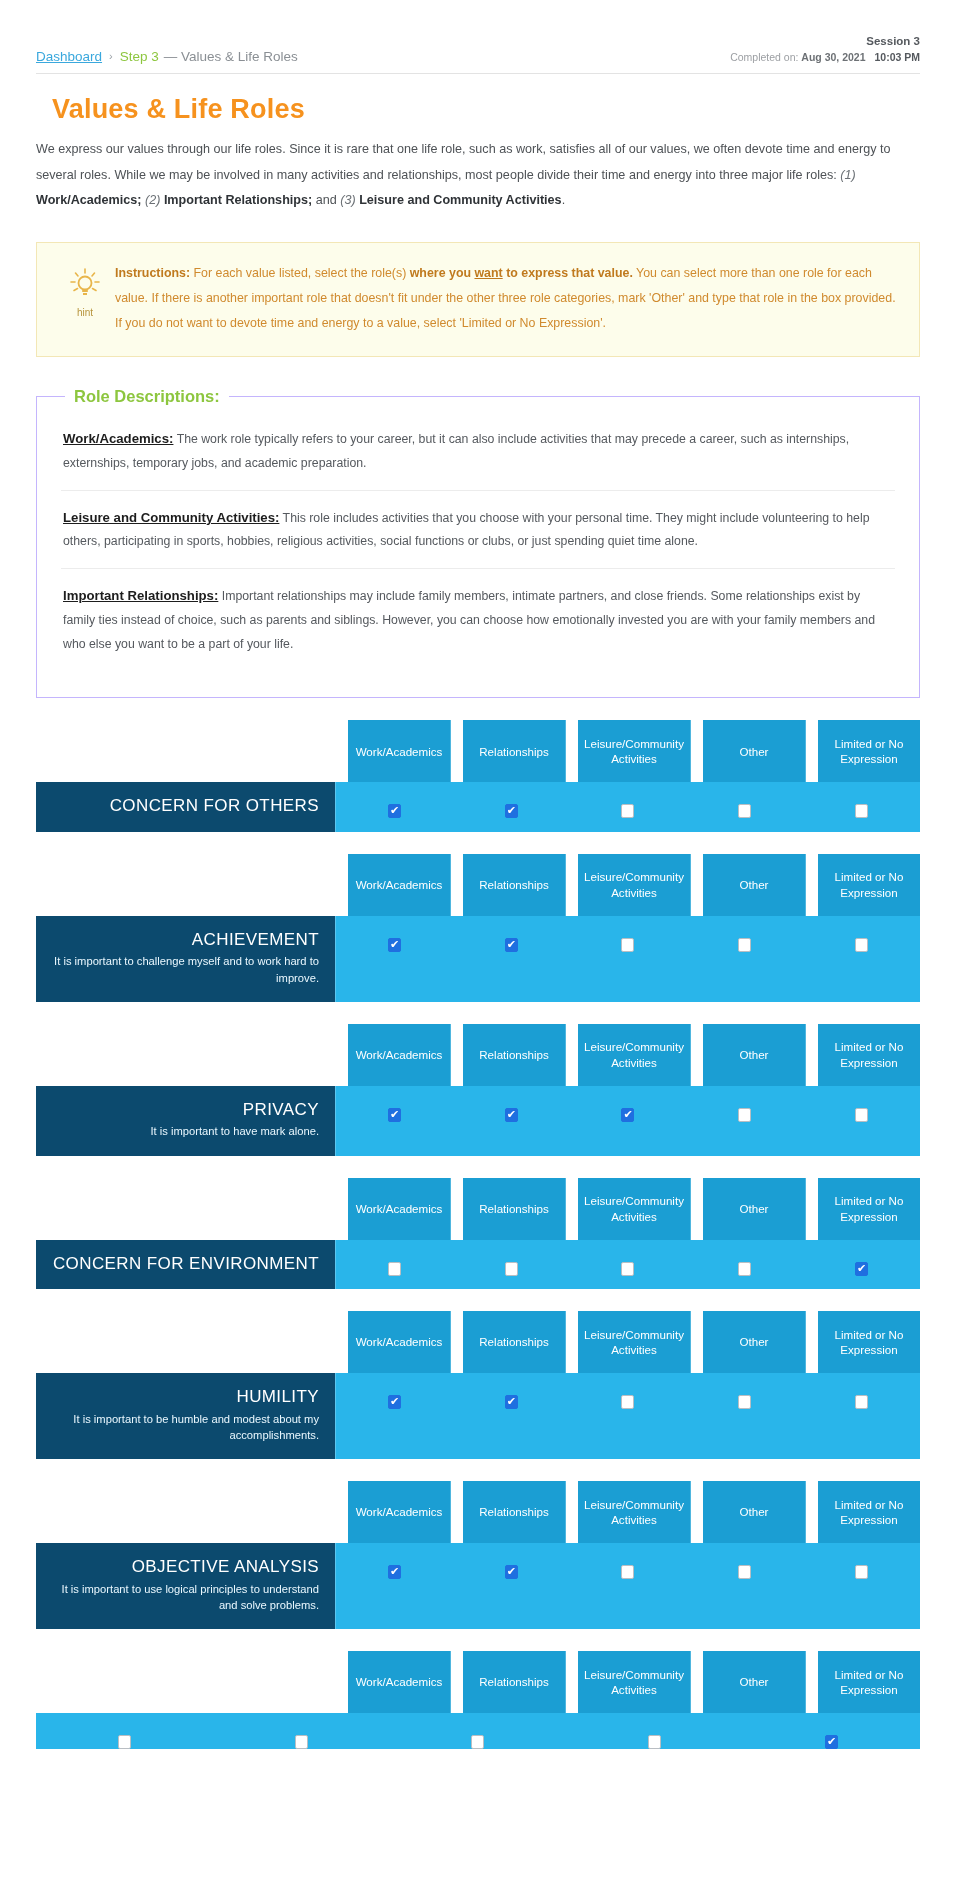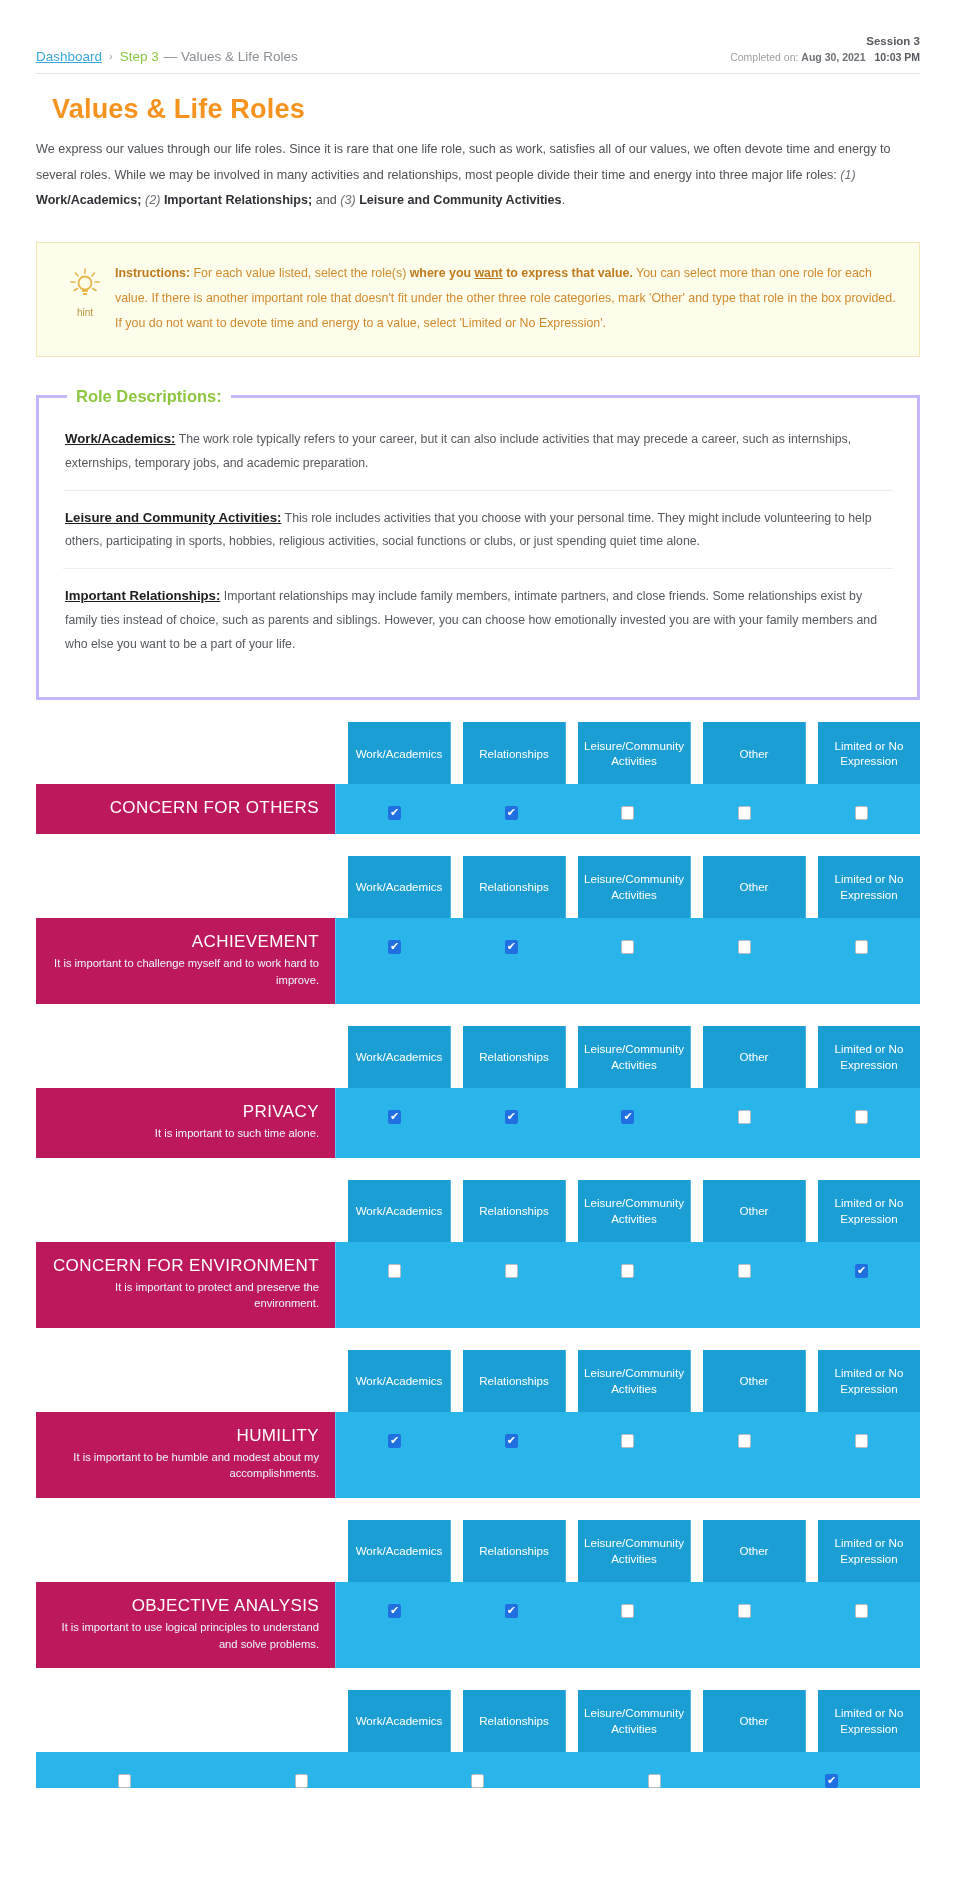--- a/index.html
+++ b/index.html
@@ -50,21 +50,21 @@
   .hint-icon .lbl { font-size: 10px; color: #b7943c; margin-top: 2px; display:block; }
   .hint-text {
     font-size: 12.4px; line-height: 2.0; color: #d08a2e; flex: 1;
   }
   .hint-text b { color: #c07a1e; font-weight: bold; }
   .hint-text u { text-decoration: underline; }
 
   
   fieldset.roles {
     margin-top: 30px;
-    border: 3px solid #c4b5fd;
+    border: 1px solid #c4b5fd;
     padding: 6px 24px 26px;
   }
   fieldset.roles legend {
     color: #8dc63f; font-size: 16.5px; font-weight: bold;
     padding: 0 9px; margin-left: 4px;
   }
   .role-item { font-size: 12.3px; line-height: 1.95; color: #55595e; padding: 14px 2px 14px; }
   .role-item + .role-item { border-top: 1px solid #ececec; }
   .role-item .rname { color: #1d1d1d; font-weight: bold; text-decoration: underline; font-size: 13.2px; margin-top: 8px; }
 
@@ -82,21 +82,21 @@
     min-height: 62px;
     display: flex; align-items: center; justify-content: center;
     border-right: 1px solid #4fb6df;
     line-height: 1.35;
   }
   .vt-head .hcell:last-child { border-right: none; }
 
   .vt-body { display: flex; }
   .vt-label {
     width: 300px; flex: 0 0 300px;
-    background: #be185d;
+    background: #0c4a6e;
     color: #ffffff;
     text-align: right;
     padding: 14px 16px 16px;
     border-right: 1px solid #5cc6ef;
   }
   .vt-label .vname {
     font-size: 17px; letter-spacing: .4px; line-height: 1.15;
     display: block; font-weight: normal;
   }
   .vt-label .vdesc {
@@ -254,21 +254,21 @@
           <div class="spacer"></div>
           <div class="hcell">Work/Academics</div>
           <div class="hcell">Relationships</div>
           <div class="hcell">Leisure/Community Activities</div>
           <div class="hcell">Other</div>
           <div class="hcell">Limited or No Expression</div>
         </div>
         <div class="vt-body">
           <div class="vt-label">
             <span class="vname">PRIVACY</span>
-            <span class="vdesc">It is important to such time alone.</span>
+            <span class="vdesc">It is important to have mark alone.</span>
           </div>
           <div class="vt-cells">
             <div class="vt-cell">
               <span class="cbx on"></span>
             </div>
             <div class="vt-cell">
               <span class="cbx on"></span>
             </div>
             <div class="vt-cell">
               <span class="cbx on"></span>
@@ -287,21 +287,20 @@
           <div class="spacer"></div>
           <div class="hcell">Work/Academics</div>
           <div class="hcell">Relationships</div>
           <div class="hcell">Leisure/Community Activities</div>
           <div class="hcell">Other</div>
           <div class="hcell">Limited or No Expression</div>
         </div>
         <div class="vt-body">
           <div class="vt-label">
             <span class="vname">CONCERN FOR ENVIRONMENT</span>
-            <span class="vdesc">It is important to protect and preserve the environment.</span>
           </div>
           <div class="vt-cells">
             <div class="vt-cell">
               <span class="cbx"></span>
             </div>
             <div class="vt-cell">
               <span class="cbx"></span>
             </div>
             <div class="vt-cell">
               <span class="cbx"></span>

